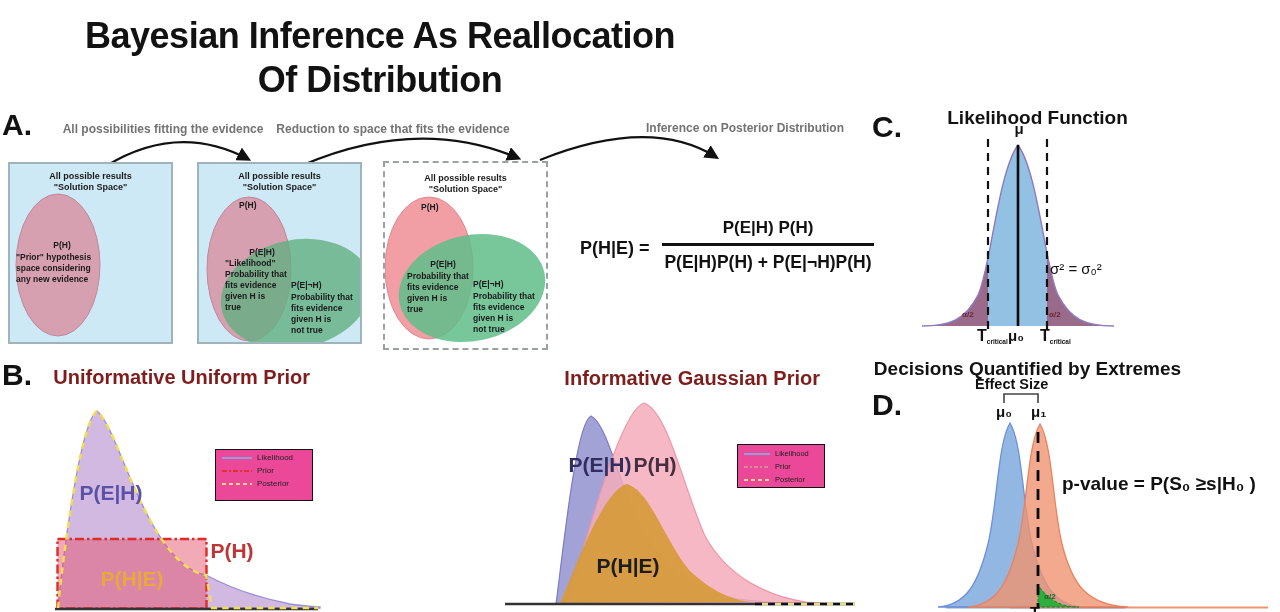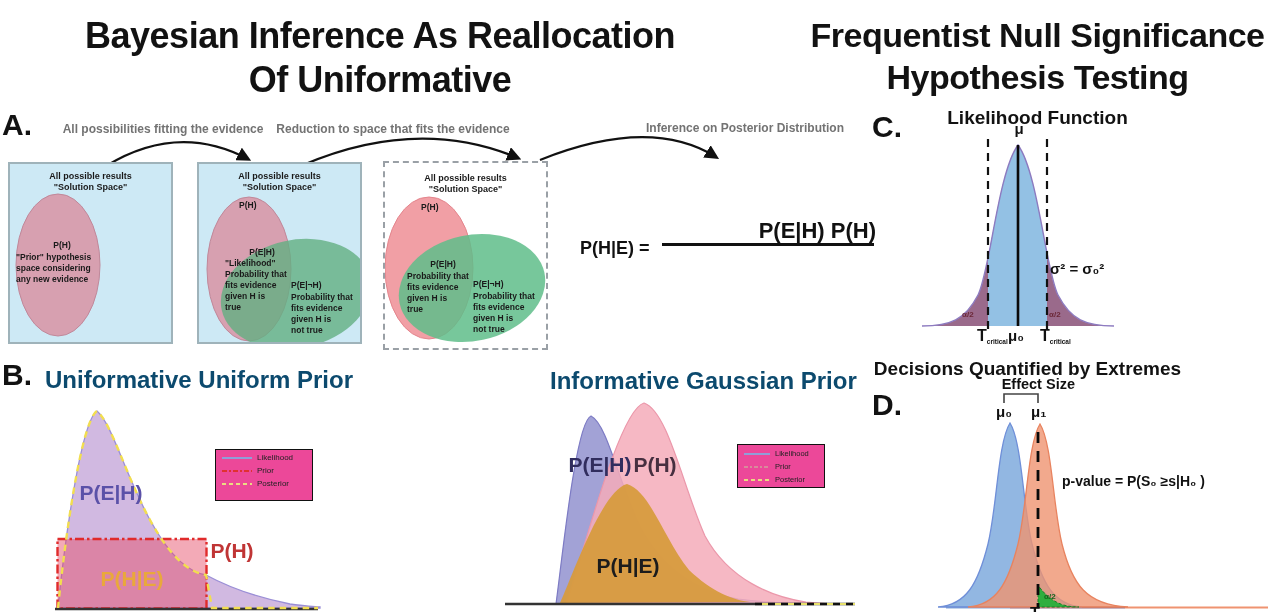--- a/index.html
+++ b/index.html
@@ -4,21 +4,21 @@
 <style>
   html,body{margin:0;padding:0;background:#fff;}
   #canvas{position:relative;width:1280px;height:612px;background:#ffffff;overflow:hidden;
           font-family:"Liberation Sans", sans-serif;color:#111;margin-top:12px;}
   .abs{position:absolute;}
   .lbl{position:absolute;white-space:nowrap;}
   .ctr{text-align:center;white-space:normal;}
   .big-title{font-size:36px;font-weight:600;line-height:44px;text-align:center;color:#121212;letter-spacing:-0.5px;}
   .panel-letter{font-size:30px;font-weight:600;color:#121212;}
   .arrow-label{font-size:12px;font-weight:700;color:#737373;text-align:center;}
-  .sec-title{font-size:24px;font-weight:600;color:#0c4a6e;text-align:center;}
+  .sec-title{font-size:20px;font-weight:600;color:#7f1d1d;text-align:right;}
   .c-title{font-size:19px;font-weight:600;color:#121212;text-align:center;}
   .sol-box{position:absolute;overflow:hidden;}
   .sol-box svg{position:absolute;left:0;top:0;}
   .box-header{position:absolute;top:7px;left:0;right:0;text-align:center;font-size:9px;font-weight:600;line-height:11px;color:#1a1a1a;}
   .box-text{position:absolute;font-size:8.5px;line-height:11px;font-weight:600;color:#1a1a1a;}
   .legend{position:absolute;background:#ec4899;border:1.6px solid #111;}
   .legend-row{display:flex;align-items:center;padding:2px 0 0 6px;}
   .legend-sample{display:inline-block;height:2px;margin-right:5px;}
   .legend-text{font-size:8px;color:#222;line-height:11px;}
   .sub{font-size:6.5px;vertical-align:-3px;}
@@ -85,25 +85,21 @@
       <path d="M566,592 C580,555 618,398 644,391 C668,399 683,475 705,524 C729,568 772,585 806,590 C824,592 838,592 848,592 Z" fill="#f5abba" fill-opacity="0.85" stroke="#eb97aa" stroke-width="1.2"></path>
       <path d="M560,591 C572,565 602,478 627,472 C650,479 664,527 689,558 C712,580 733,588 750,590 Z" fill="#d79b3e" fill-opacity="0.95"></path>
       <line x1="505" y1="592" x2="855" y2="592" stroke="#333" stroke-width="2.5"></line>
       <line x1="755" y1="592" x2="855" y2="592" stroke="#e7e06a" stroke-width="2.2"></line>
       <line x1="755" y1="592" x2="855" y2="592" stroke="#111" stroke-width="2.4" stroke-dasharray="7 6"></line>
     </g>
   </svg>
 
   <div class="lbl big-title ctr" style="left:60px;top:2px;width:640px;">
     <div>Bayesian Inference As Reallocation</div>
-    <div>Of Uniformative</div>
-  </div>
-  <div class="lbl big-title ctr" style="left:795px;top:2px;width:485px;font-size:34px;line-height:42px;">
-    <div>Frequentist Null Significance</div>
-    <div>Hypothesis Testing</div>
+    <div>Of Distribution</div>
   </div>
 
   <div class="lbl panel-letter" style="left:2px;top:96px;">A.</div>
   <div class="lbl panel-letter" style="left:2px;top:346px;">B.</div>
   <div class="lbl panel-letter" style="left:872px;top:98px;">C.</div>
   <div class="lbl panel-letter" style="left:872px;top:376px;">D.</div>
 
   <div class="lbl arrow-label" style="left:55px;top:110px;width:216px;">All possibilities fitting the evidence</div>
   <div class="lbl arrow-label" style="left:272px;top:110px;width:242px;">Reduction to space that fits the evidence</div>
   <div class="lbl arrow-label" style="left:638px;top:109px;width:214px;">Inference on Posterior Distribution</div>
@@ -171,37 +167,38 @@
     <div class="box-text" style="left:88px;top:116px;">P(E|¬H)</div>
     <div class="box-text" style="left:88px;top:128px;width:70px;">
         <div>Probability that</div>
         <div>fits evidence</div>
         <div>given H is</div>
         <div>not true</div>
       </div>
   </div>
 
   <div class="lbl" style="left:580px;top:226px;font-size:18px;font-weight:600;">P(H|E) =</div>
-  <div class="lbl ctr" style="left:660px;top:206px;width:216px;font-size:22px;font-weight:600;text-align:right;">P(E|H) P(H)</div>
+  <div class="lbl ctr" style="left:660px;top:206px;width:216px;font-size:17px;font-weight:600;text-align:center;">P(E|H) P(H)</div>
   <div class="frac-bar" style="left:662px;top:231px;width:212px;"></div>
+  <div class="lbl ctr" style="left:652px;top:240px;width:232px;font-size:17.5px;font-weight:600;text-align:center;">P(E|H)P(H) + P(E|¬H)P(H)</div>
 
   <div class="lbl c-title" style="left:930px;top:95px;width:215px;">Likelihood Function</div>
   <div class="lbl" style="left:1010px;top:108px;width:18px;text-align:center;font-size:15px;font-weight:700;">μ</div>
-  <div class="lbl" style="left:1050px;top:248px;font-size:15px;font-weight:700;">σ² = σ₀²</div>
+  <div class="lbl" style="left:1050px;top:248px;font-size:15px;font-weight:400;">σ² = σ₀²</div>
   <div class="lbl" style="left:962px;top:298px;font-size:8px;font-weight:700;color:#6b2737;">α/2</div>
   <div class="lbl" style="left:1049px;top:298px;font-size:8px;font-weight:700;color:#6b2737;">α/2</div>
   <div class="lbl" style="left:977px;top:315px;font-size:16px;font-weight:600;"><span>T</span><span class="sub">critical</span></div>
   <div class="lbl" style="left:1008px;top:315px;font-size:15px;font-weight:600;">μ₀</div>
   <div class="lbl" style="left:1040px;top:315px;font-size:16px;font-weight:600;"><span>T</span><span class="sub">critical</span></div>
 
   <div class="lbl c-title" style="left:870px;top:346px;width:315px;">Decisions Quantified by Extremes</div>
-  <div class="lbl ctr" style="left:975px;top:364px;width:100px;font-size:14.5px;font-weight:600;text-align:right;">Effect Size</div>
+  <div class="lbl ctr" style="left:975px;top:364px;width:100px;font-size:14.5px;font-weight:600;text-align:left;">Effect Size</div>
   <div class="lbl" style="left:996px;top:391px;font-size:15px;font-weight:600;">μ₀</div>
   <div class="lbl" style="left:1031px;top:391px;font-size:15px;font-weight:600;">μ₁</div>
-  <div class="lbl" style="left:1062px;top:461px;font-size:14px;font-weight:600;">p-value = P(S₀ ≥s|H₀ )</div>
+  <div class="lbl" style="left:1062px;top:461px;font-size:19px;font-weight:600;">p-value = P(S₀ ≥s|H₀ )</div>
   <div class="lbl" style="left:1044px;top:580px;font-size:8px;font-weight:700;color:#15651d;">α/2</div>
   <div class="lbl" style="left:1030px;top:593px;font-size:16px;font-weight:600;"><span>T</span><span class="sub">critical</span></div>
 
   <div class="lbl sec-title" style="left:45px;top:354px;width:265px;">Uniformative Uniform Prior</div>
   <div class="lbl sec-title" style="left:550px;top:355px;width:270px;">Informative Gaussian Prior</div>
 
   <div class="lbl ctr" style="left:76px;top:469px;width:70px;font-size:21px;font-weight:600;color:#5b51a8;text-align:center;">P(E|H)</div>
   <div class="lbl ctr" style="left:206px;top:527px;width:52px;font-size:21px;font-weight:600;color:#c03535;text-align:center;">P(H)</div>
   <div class="lbl ctr" style="left:97px;top:555px;width:70px;font-size:21px;font-weight:600;color:#e9a83b;text-align:center;">P(H|E)</div>
 

